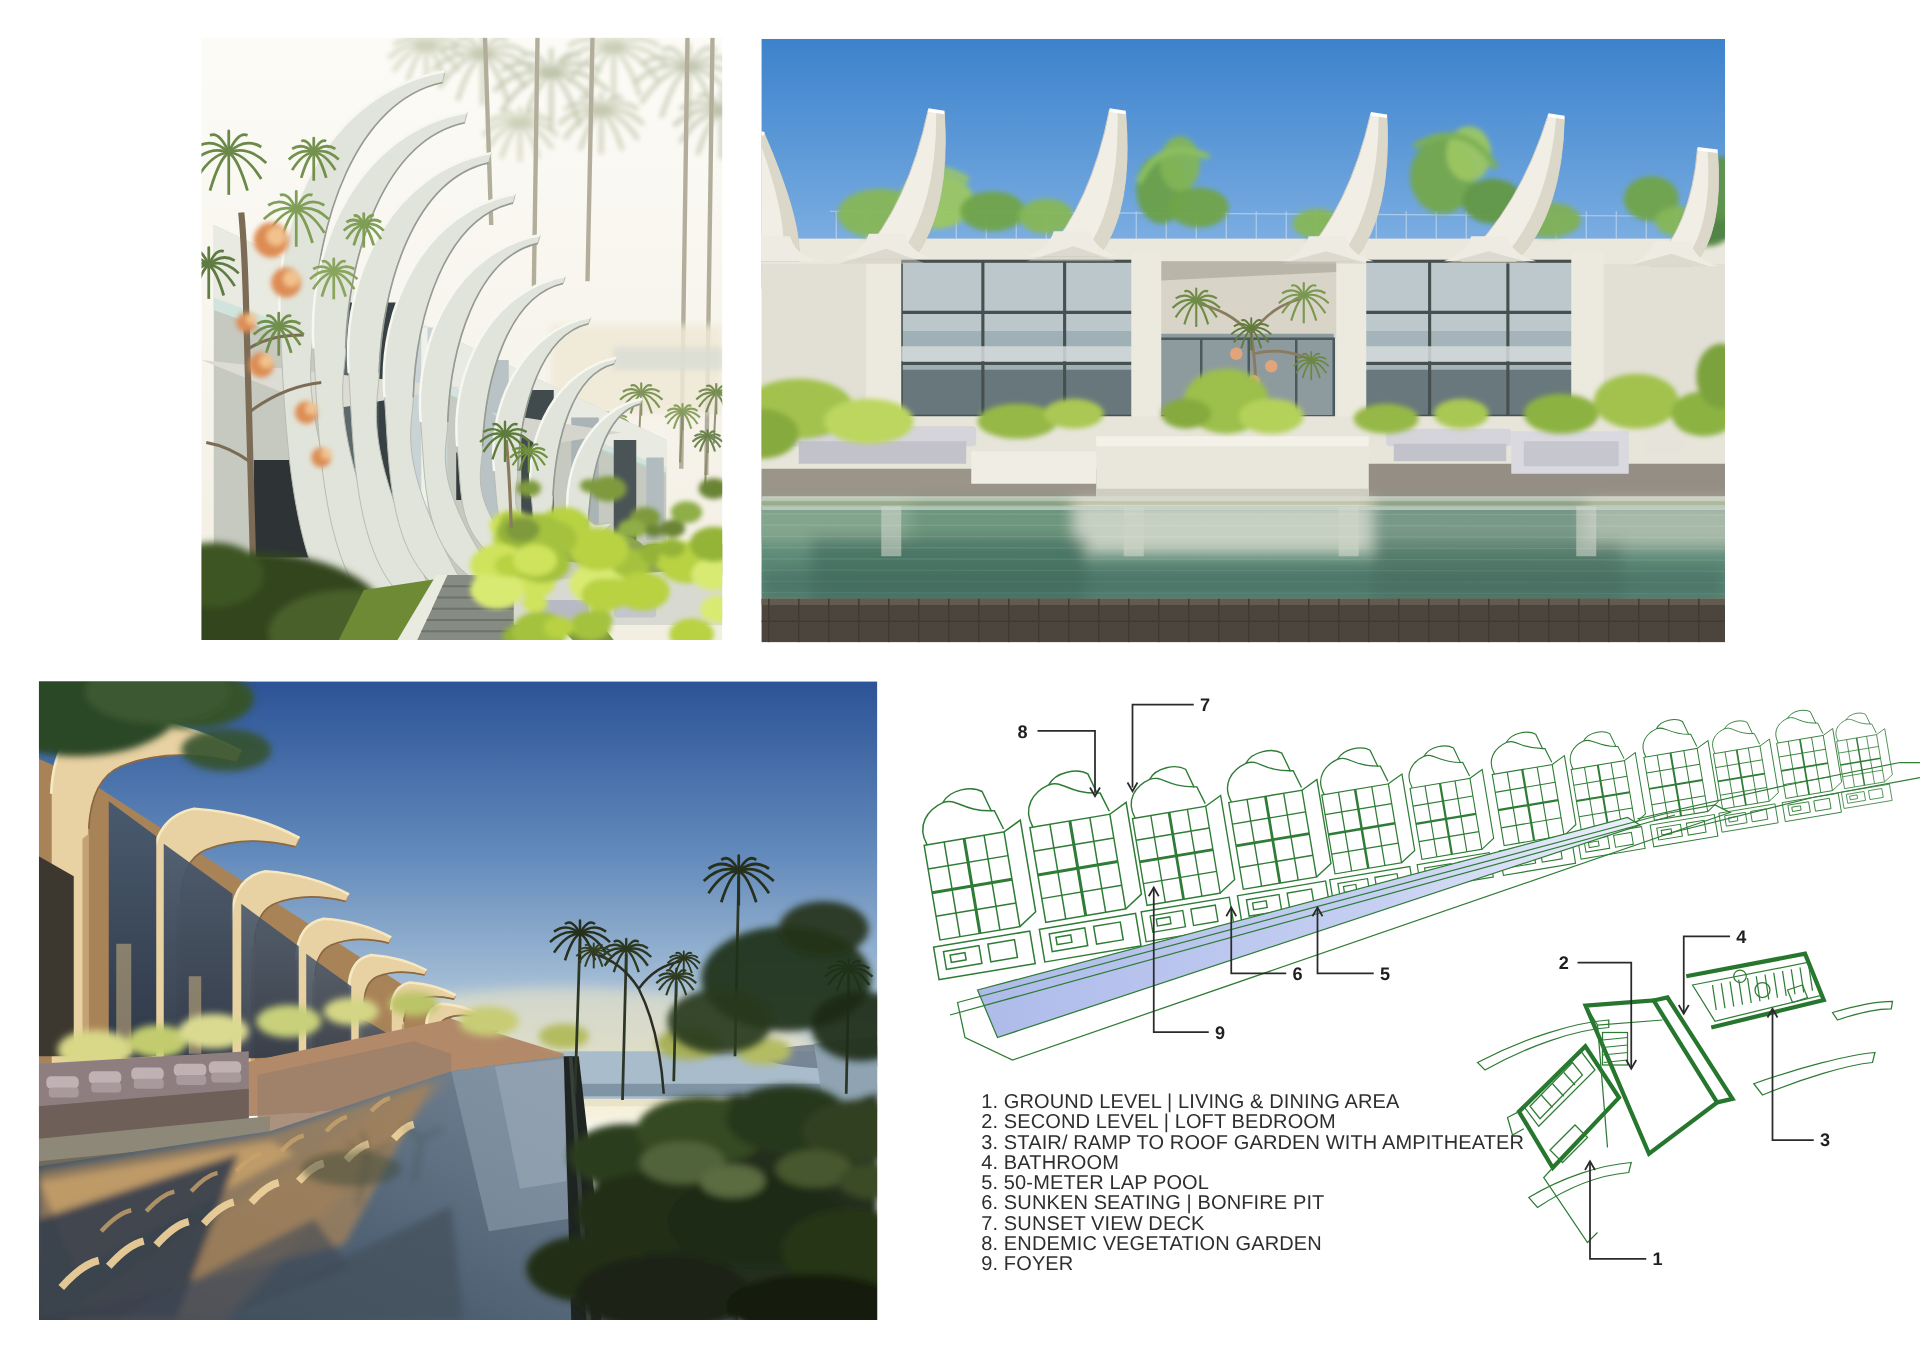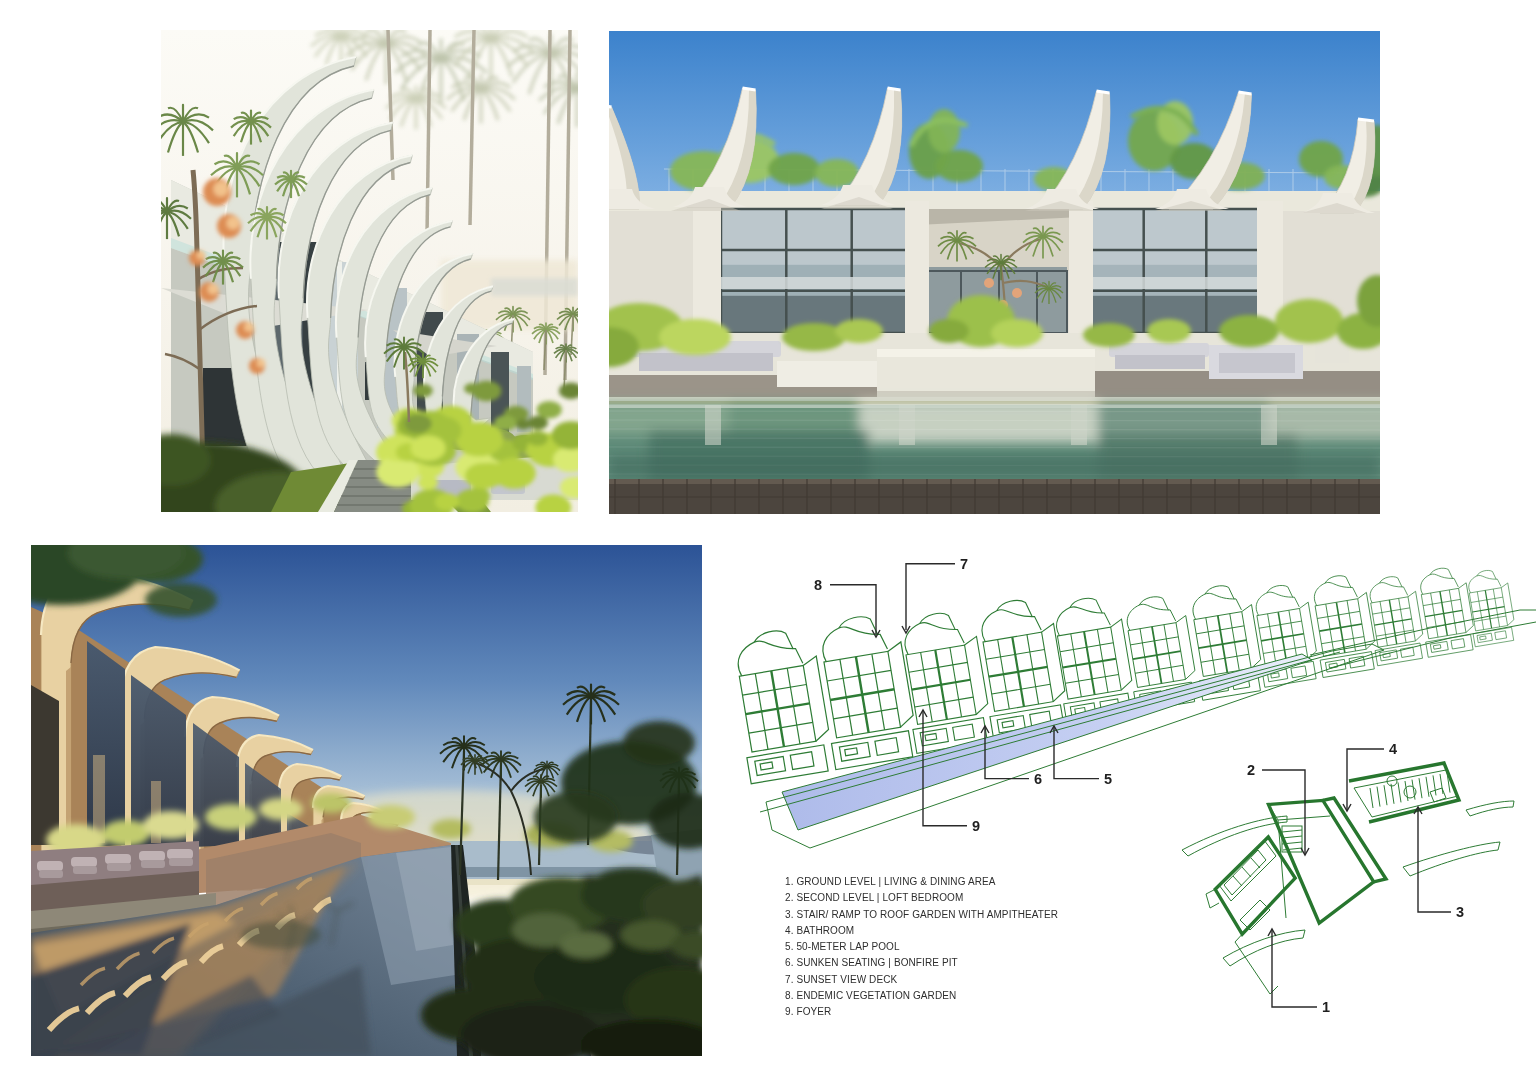--- a/index.html
+++ b/index.html
@@ -1,15 +1,15 @@
 <!DOCTYPE html>
 <html><head><meta charset="utf-8"><title>Villa Board</title><style>
 html,body{margin:0;padding:0;width:1536px;height:1086px;background:#ffffff;font-family:"Liberation Sans",sans-serif;overflow:hidden;position:relative}
 .ph{position:absolute;overflow:hidden}
-#legend{position:absolute;left:785px;top:874px;font-size:10px;line-height:16.3px;color:#2e2e2e;letter-spacing:0.1px;white-space:pre}
+#legend{position:absolute;left:785px;top:874px;font-size:16px;line-height:16.3px;color:#2e2e2e;letter-spacing:0.1px;white-space:pre}
 </style></head>
 <body>
 
 <div class="ph" style="left:161px;top:30px;width:417px;height:482px">
 <svg width="417" height="482" viewBox="0 0 417 482">
 <defs>
 <linearGradient id="p1sky" x1="0" y1="0" x2="0" y2="1">
  <stop offset="0" stop-color="#fcfbf6"></stop>
           <stop offset="0.55" stop-color="#f7f4ec"></stop>
           <stop offset="1" stop-color="#f2eee2"></stop>

